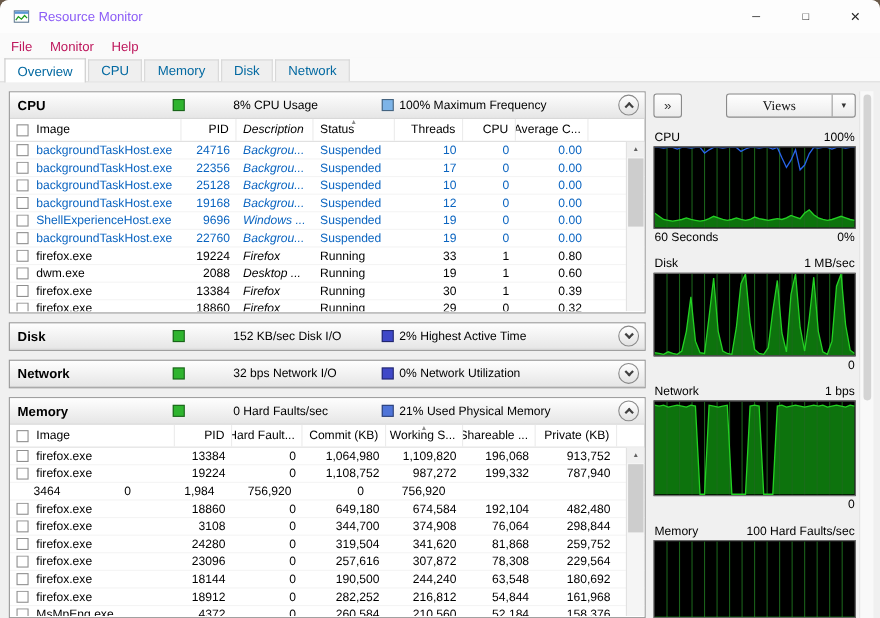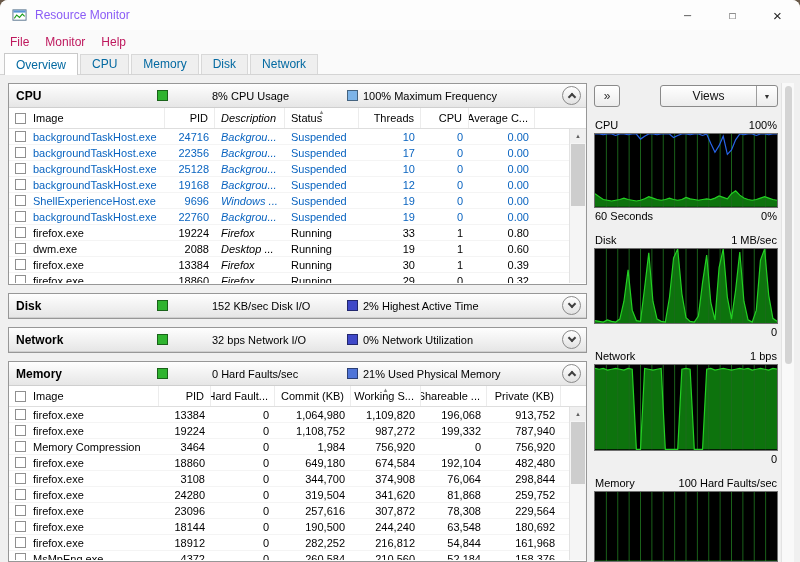--- a/index.html
+++ b/index.html
@@ -76,21 +76,21 @@
     border-left:1px solid #e2e2e2;display:flex;flex-direction:column;}
   .sarrow{height:14px;display:flex;align-items:center;justify-content:center;font-size:6px;color:#606060;background:#f0f0f0;}
   .vthumb{height:62px;margin:1px 1px;background:#cdcdcd;}
   
   .right{flex:0 0 200px;display:flex;flex-direction:column;position:relative;}
   .rp-top{height:22px;display:flex;margin:2px 16px 0 0;}
   .toggle-btn{width:26px;height:22px;border:1px solid #8a8a8a;border-radius:3px;background:linear-gradient(#fff,#ececec);
     display:flex;align-items:center;justify-content:center;font-size:12px;color:#333;padding:0;}
   .views-btn{margin-left:auto;width:118px;height:22px;border:1px solid #8a8a8a;border-radius:3px;
     background:linear-gradient(#fff,#ececec);display:flex;align-items:stretch;font-size:12px;color:#111;}
-  .views-label{flex:1;display:flex;align-items:center;justify-content:center;}
+  .views-label{flex:1;display:flex;align-items:center;justify-content:center;font-family:Liberation Serif, serif;}
   .views-arrow{flex:0 0 21px;border-left:1px solid #9d9d9d;display:flex;align-items:center;justify-content:center;font-size:7px;color:#333;}
   .rp-graphs{flex:1;margin-right:16px;overflow:hidden;display:flex;flex-direction:column;}
   .glabel{display:flex;justify-content:space-between;font-size:11px;color:#000;margin:12px 1px 2px;}
   .gbottom{display:flex;justify-content:space-between;font-size:11px;color:#000;margin:2px 1px 0;}
   .graph{border:1px solid #6f6f6f;background:#000;overflow:hidden;}
   .g-cpu{height:84px;}
   .g-disk{height:86px;}
   .g-net{height:97px;}
   .g-mem{height:80px;}
   
@@ -399,24 +399,20 @@
                 <span>firefox.exe</span>
               </div>
               <div class="td m-pid r">19224</div>
               <div class="td m-hf r">0</div>
               <div class="td m-commit r">1,108,752</div>
               <div class="td m-ws r">987,272</div>
               <div class="td m-share r">199,332</div>
               <div class="td m-priv r">787,940</div>
             </div>
             <div class="tr">
-              <div class="td m-img name-cell">
-                <span class="cb"></span>
-                <span>Memory Compression</span>
-              </div>
               <div class="td m-pid r">3464</div>
               <div class="td m-hf r">0</div>
               <div class="td m-commit r">1,984</div>
               <div class="td m-ws r">756,920</div>
               <div class="td m-share r">0</div>
               <div class="td m-priv r">756,920</div>
             </div>
             <div class="tr">
               <div class="td m-img name-cell">
                 <span class="cb"></span>

